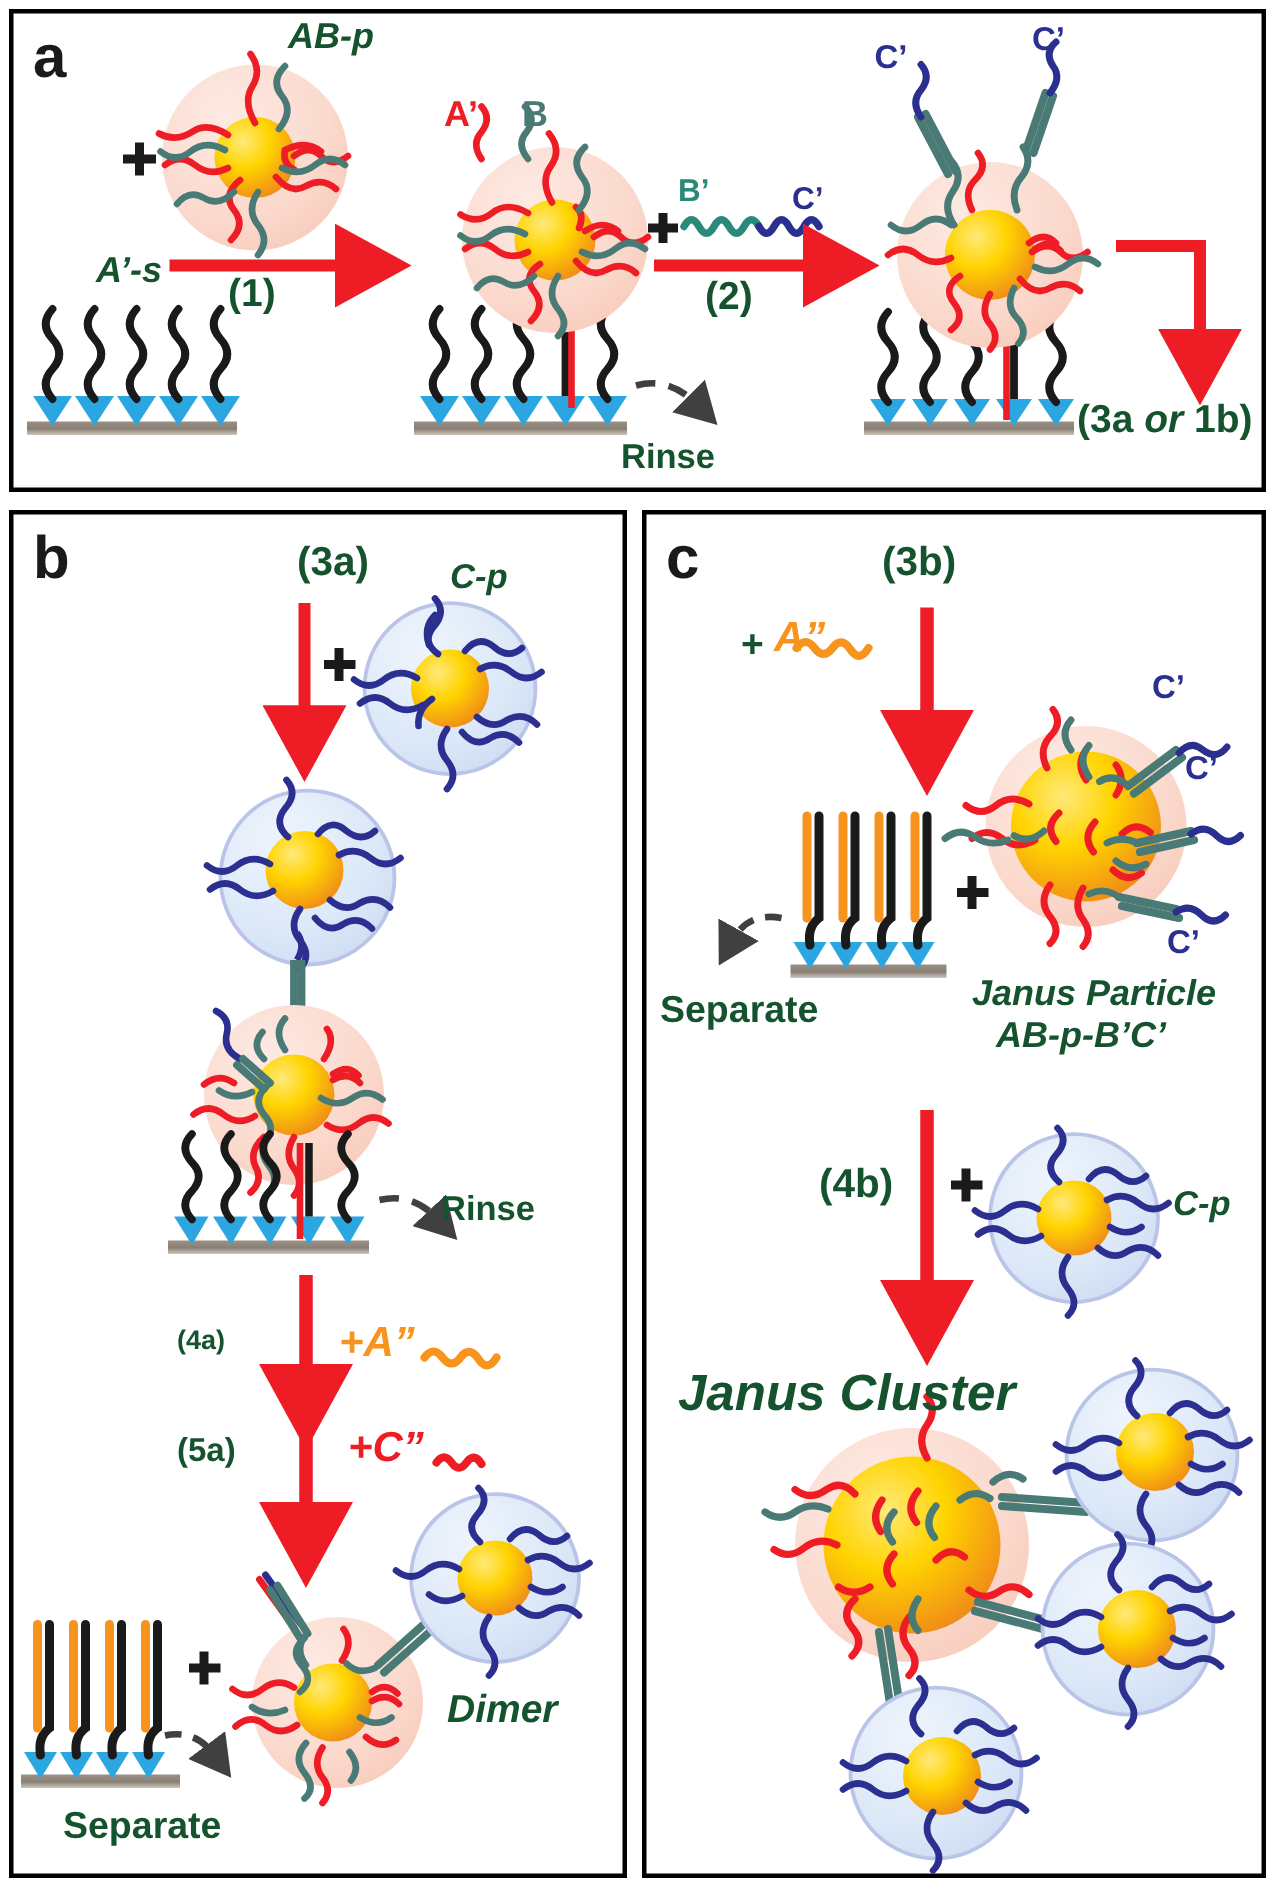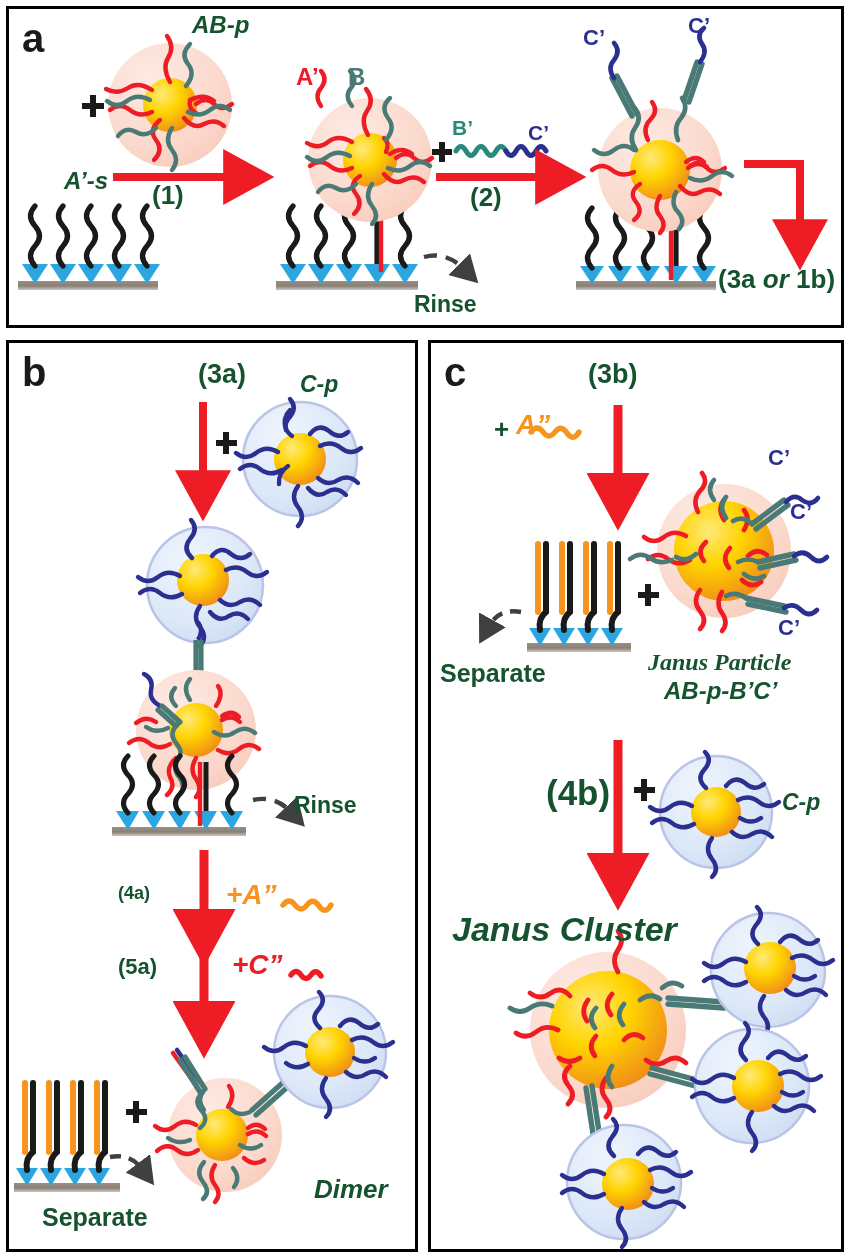--- a/index.html
+++ b/index.html
@@ -577,28 +577,28 @@
 
   <div class="panel-letter" style="left:22px;top:352px;">b</div>
   <div class="lbl bold" style="left:176px;top:360px;font-size:27px;margin-left:22px;">(3a)</div>
   <div class="lbl ital-bold" style="left:300px;top:372px;font-size:23px;">C-p</div>
   <div class="lbl bold" style="left:294px;top:793px;font-size:23px;">Rinse</div>
   <div class="lbl bold" style="left:118px;top:884px;font-size:18px;">(4a)</div>
   <div class="lbl ital-bold" style="left:226px;top:880px;font-size:28px;color:#f7941e;">+A”</div>
   <div class="lbl bold" style="left:118px;top:955px;font-size:22px;">(5a)</div>
   <div class="lbl ital-bold" style="left:232px;top:950px;font-size:28px;color:#ee1c25;">+C”</div>
   <div class="lbl bold" style="left:42px;top:1204px;font-size:25px;">Separate</div>
-  <div class="lbl ital-bold" style="left:298px;top:1176px;font-size:26px;margin-left:16px;">Dimer</div>
+  <div class="lbl ital-bold" style="left:298px;top:1126px;font-size:26px;">Dimer</div>
 
   <div class="panel-letter" style="left:444px;top:352px;">c</div>
   <div class="lbl bold" style="left:588px;top:360px;font-size:27px;">(3b)</div>
   <div class="lbl bold" style="left:494px;top:416px;font-size:26px;">+</div>
   <div class="lbl ital-bold" style="left:516px;top:410px;font-size:28px;color:#f7941e;">A”</div>
   <div class="lbl bold" style="left:440px;top:660px;font-size:25px;">Separate</div>
   <div class="lbl bold" style="left:768px;top:446px;font-size:22px;color:#2b2f8f;">C’</div>
   <div class="lbl bold" style="left:790px;top:500px;font-size:22px;color:#2b2f8f;">C’</div>
   <div class="lbl bold" style="left:778px;top:616px;font-size:22px;color:#2b2f8f;">C’</div>
-  <div class="lbl ital-bold" style="left:648px;top:650px;font-size:24px;font-family:Liberation Serif, serif;">Janus Particle</div>
+  <div class="lbl ital-bold" style="left:648px;top:650px;font-size:24px;">Janus Particle</div>
   <div class="lbl ital-bold" style="left:664px;top:678px;font-size:24px;">AB-p-B’C’</div>
-  <div class="lbl bold" style="left:546px;top:775px;font-size:35px;">(4b)</div>
+  <div class="lbl bold" style="left:546px;top:775px;font-size:27px;">(4b)</div>
   <div class="lbl ital-bold" style="left:782px;top:790px;font-size:23px;">C-p</div>
   <div class="lbl ital-bold" style="left:452px;top:912px;font-size:34px;">Janus Cluster</div>
 </div>
 
 </body></html>

